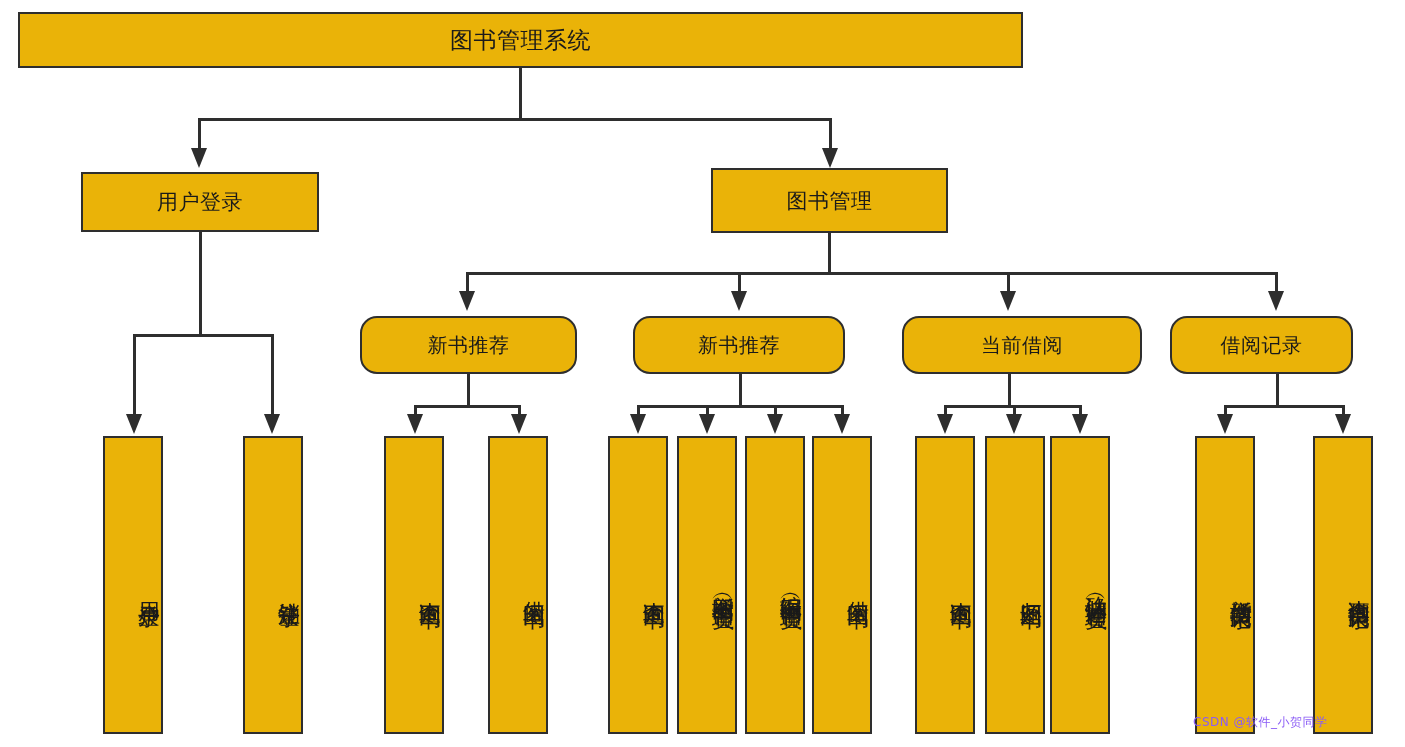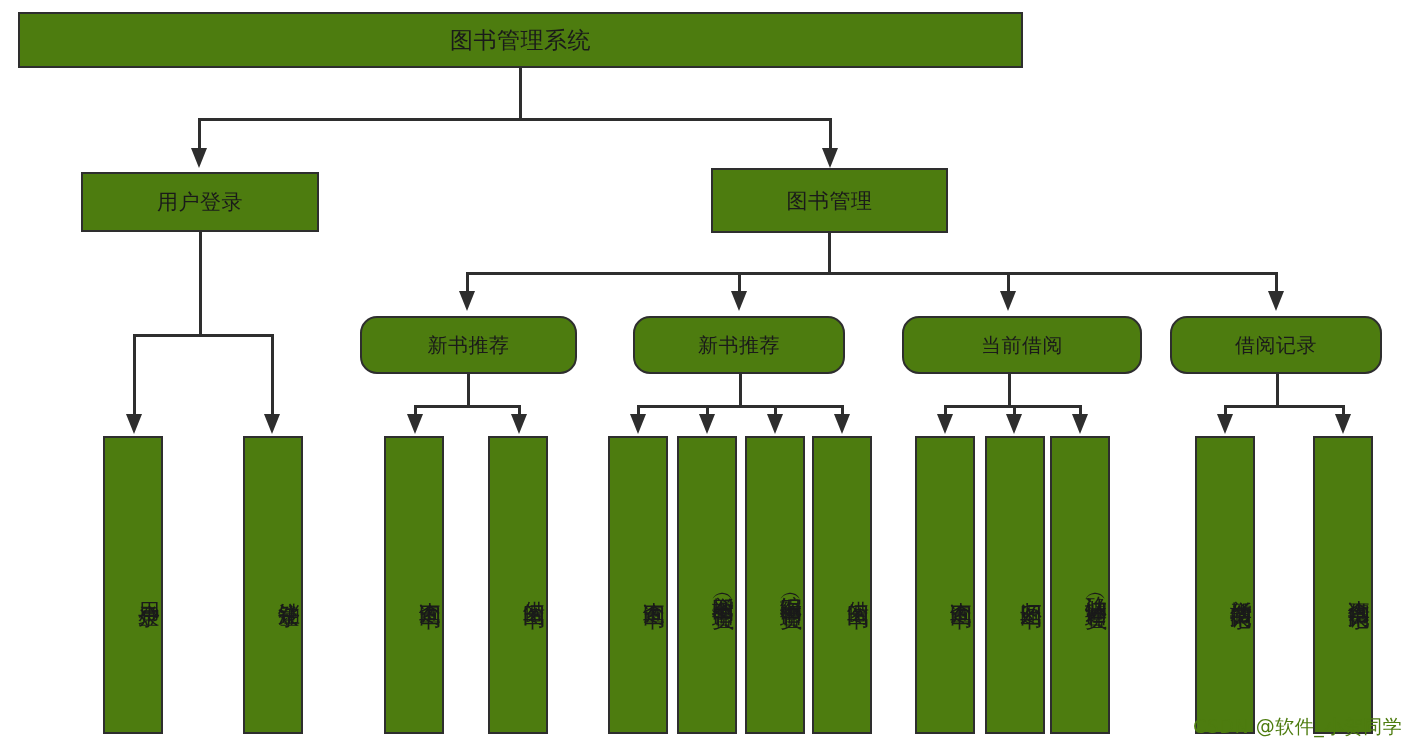--- a/index.html
+++ b/index.html
@@ -15,21 +15,21 @@
     position: relative;
     width: 1405px;
     height: 747px;
     background: #ffffff;
     overflow: hidden;
   }
   
   .node {
     position: absolute;
     box-sizing: border-box;
-    background: #4d7c0f;
+    background: #eab308;
     border: 2.5px solid #2e2e2e;
     display: flex;
     align-items: center;
     justify-content: center;
     color: #1a1a1a;
     letter-spacing: 0.5px;
   }
   .node.root {
     font-size: 23px;
   }
@@ -71,22 +71,22 @@
     position: absolute;
     width: 0;
     height: 0;
     border-left: 8px solid transparent;
     border-right: 8px solid transparent;
     border-top: 20px solid #2e2e2e;
   }
   
   .watermark {
     position: absolute;
-    color: #4d7c0f;
-    font-size: 19px;
+    color: #8b5cf6;
+    font-size: 12px;
     white-space: nowrap;
     letter-spacing: 0.5px;
     pointer-events: none;
   }
 </style>
 </head>
 <body>
 
 <div id="canvas">
 
@@ -118,21 +118,21 @@
   <div class="vline" style="left:738px; top:272px; height:22px;"></div>
   <div class="arrow" style="left:731px; top:291px;"></div>
   <div class="vline" style="left:1007px; top:272px; height:22px;"></div>
   <div class="arrow" style="left:1000px; top:291px;"></div>
   <div class="vline" style="left:1275px; top:272px; height:22px;"></div>
   <div class="arrow" style="left:1268px; top:291px;"></div>
 
   <div class="node lvl2" style="left:360px; top:316px; width:217px; height:58px;">新书推荐</div>
   <div class="node lvl2" style="left:633px; top:316px; width:212px; height:58px;">新书推荐</div>
   <div class="node lvl2" style="left:902px; top:316px; width:240px; height:58px;">当前借阅</div>
-  <div class="node lvl2" style="left:1170px; top:316px; width:212px; height:58px;">借阅记录</div>
+  <div class="node lvl2" style="left:1170px; top:316px; width:183px; height:58px;">借阅记录</div>
 
   <div class="vline" style="left:467px; top:374px; height:31px;"></div>
   <div class="hline" style="left:414px; top:405px; width:106px;"></div>
   <div class="vline" style="left:414px; top:405px; height:12px;"></div>
   <div class="arrow" style="left:407px; top:414px;"></div>
   <div class="vline" style="left:518px; top:405px; height:12px;"></div>
   <div class="arrow" style="left:511px; top:414px;"></div>
 
   <div class="vline" style="left:739px; top:374px; height:31px;"></div>
   <div class="hline" style="left:637px; top:405px; width:206px;"></div>

